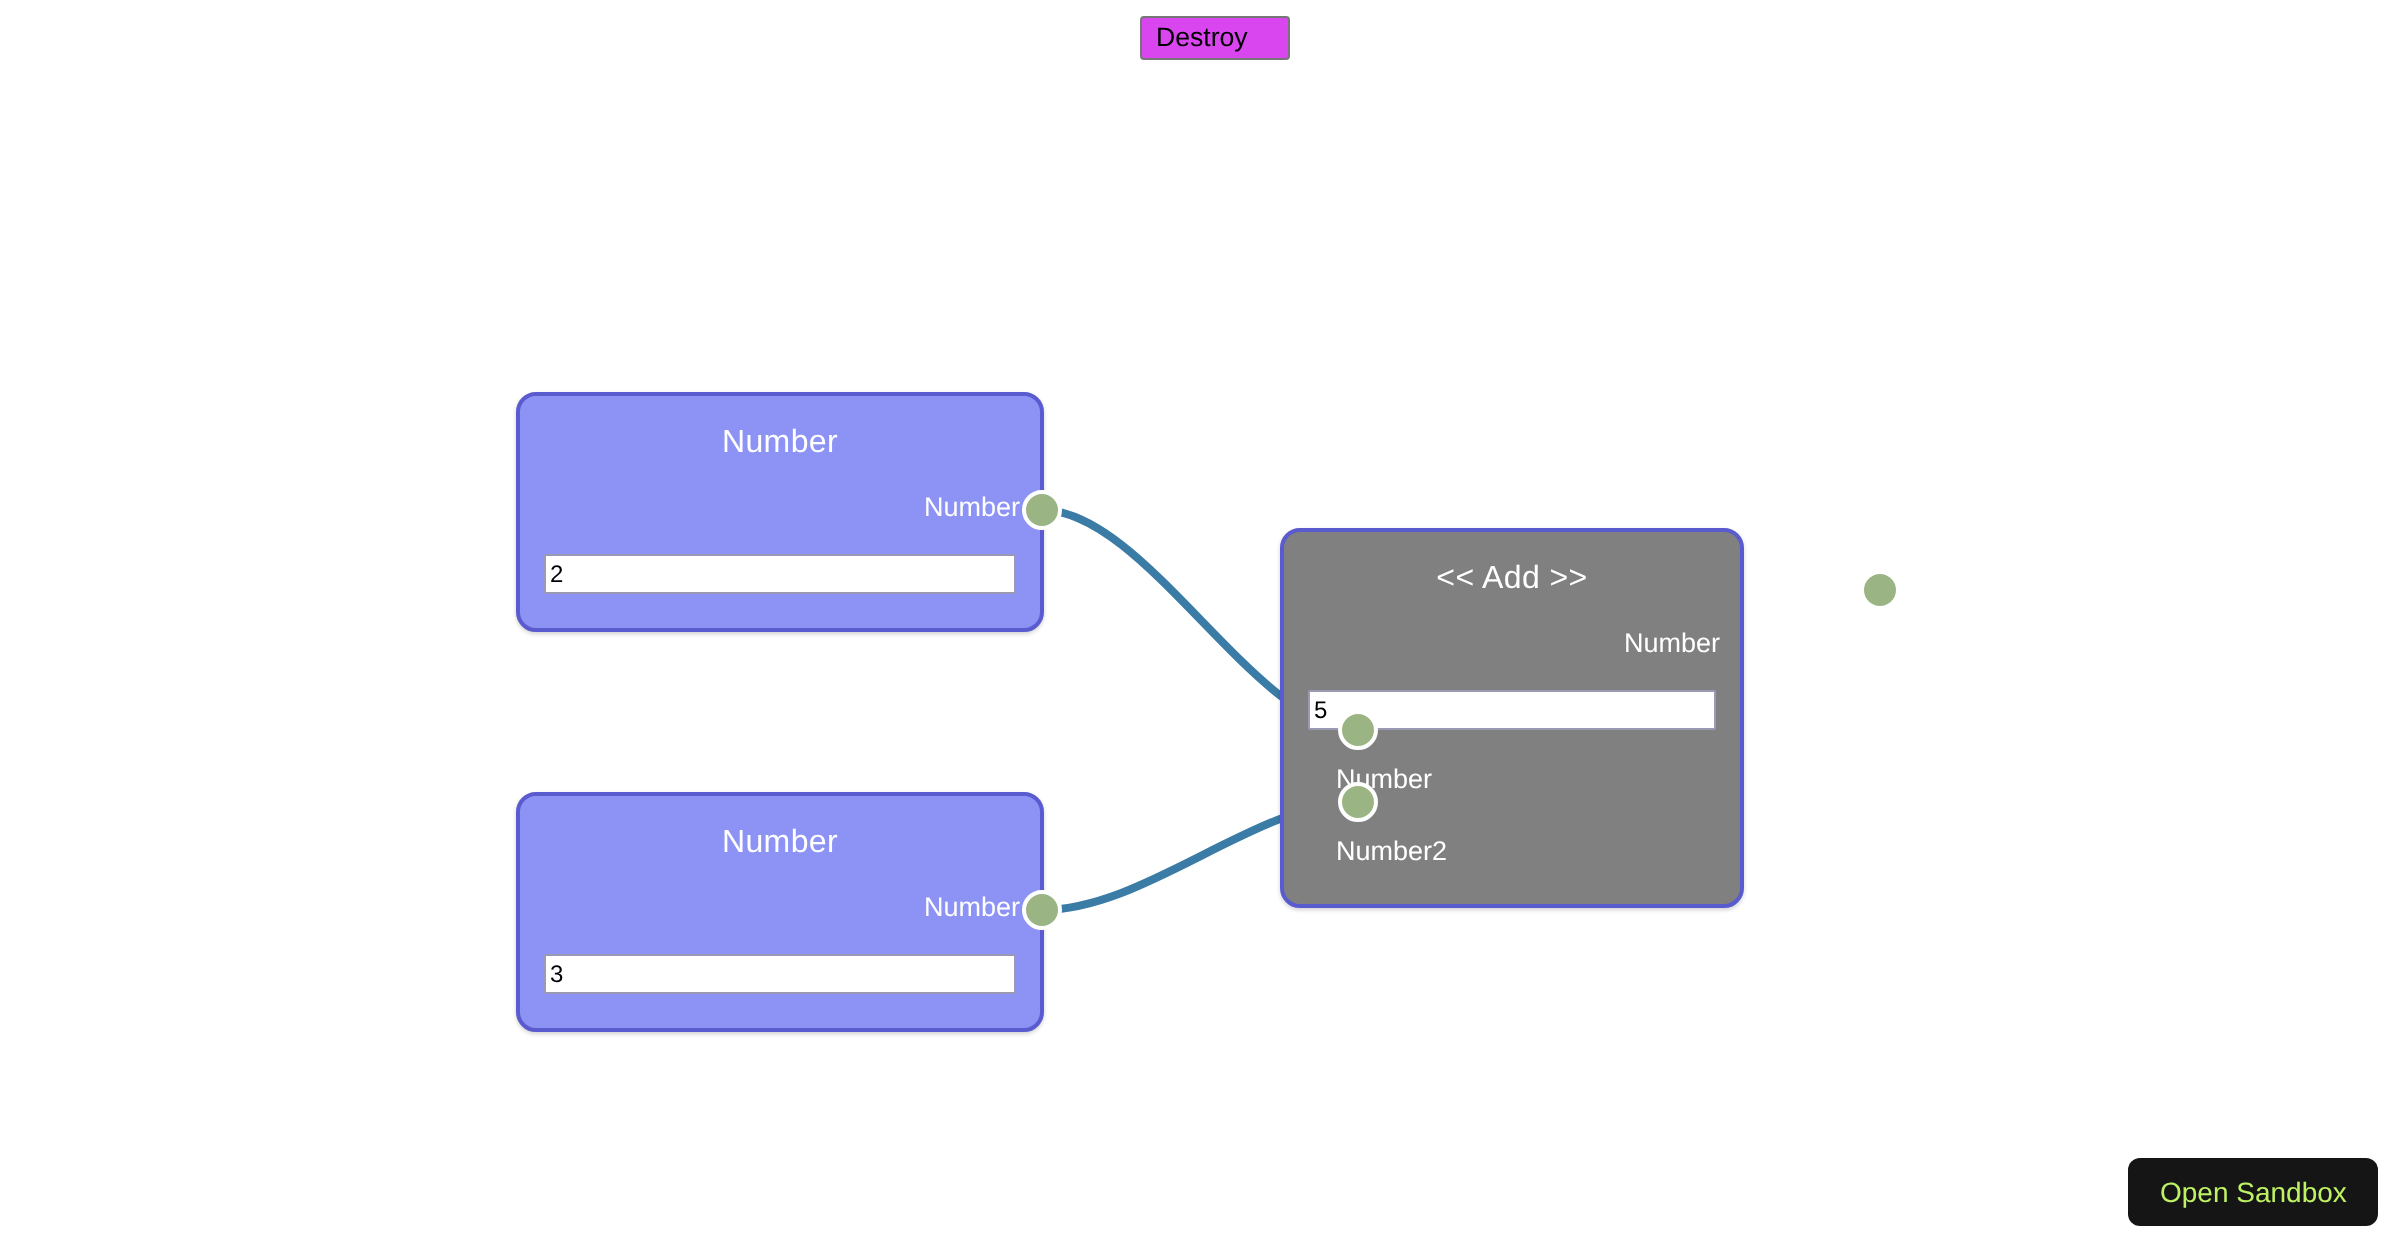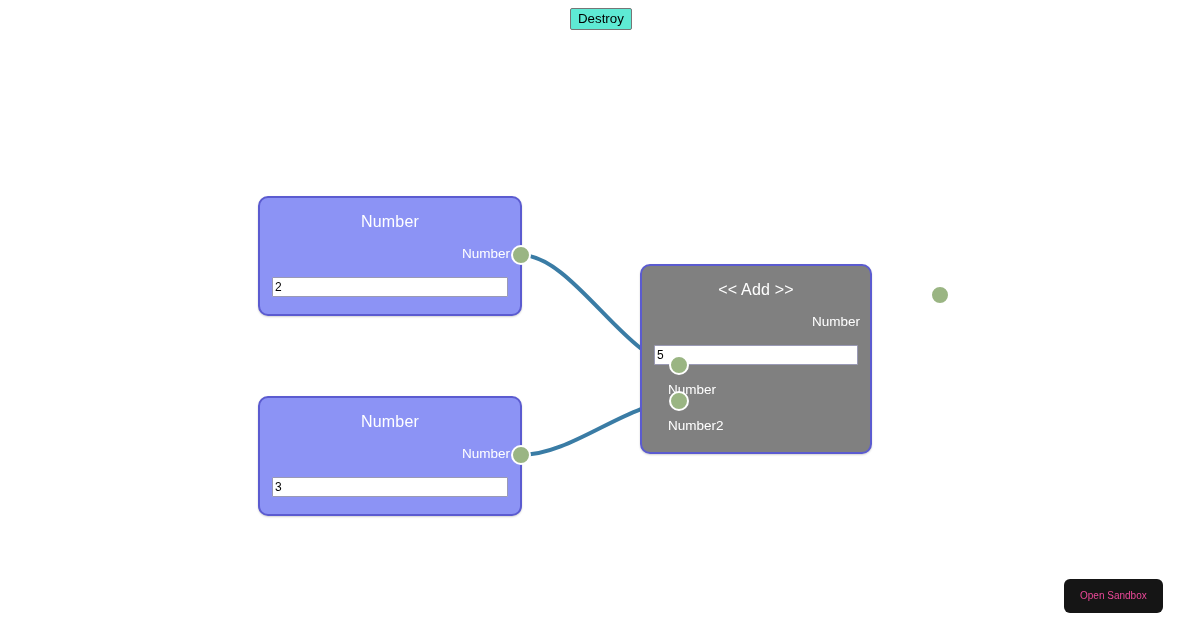--- a/index.html
+++ b/index.html
@@ -13,26 +13,26 @@
     position: relative;
     overflow: hidden;
     font-family: "Liberation Sans", sans-serif;
   }
 
   
   .destroy-btn {
     position: absolute;
     left: 570px;
     top: 8px;
-    padding: 2px 7px 3px 7px;
+    padding: 2px 20px 3px 7px;
     font-family: "Liberation Sans", sans-serif;
     font-size: 13.3px;
     line-height: 15px;
     color: #000000;
-    background: #5eead4;
+    background: #d946ef;
     border: 1px solid #767676;
     border-radius: 2px;
     cursor: pointer;
   }
 
   
   .editor {
     position: absolute;
     left: 0;
     top: 0;
@@ -126,22 +126,22 @@
     cursor: crosshair;
   }
 
   
   .sandbox-btn {
     position: absolute;
     left: 1064px;
     top: 579px;
     padding: 9px 16px;
     background: #151515;
-    color: #ec4899;
-    font-size: 10px;
+    color: #bef264;
+    font-size: 14px;
     line-height: 16px;
     border: none;
     border-radius: 6px;
     cursor: pointer;
   }
 </style>
 </head>
 <body>
 
 <button class="destroy-btn">Destroy</button>

